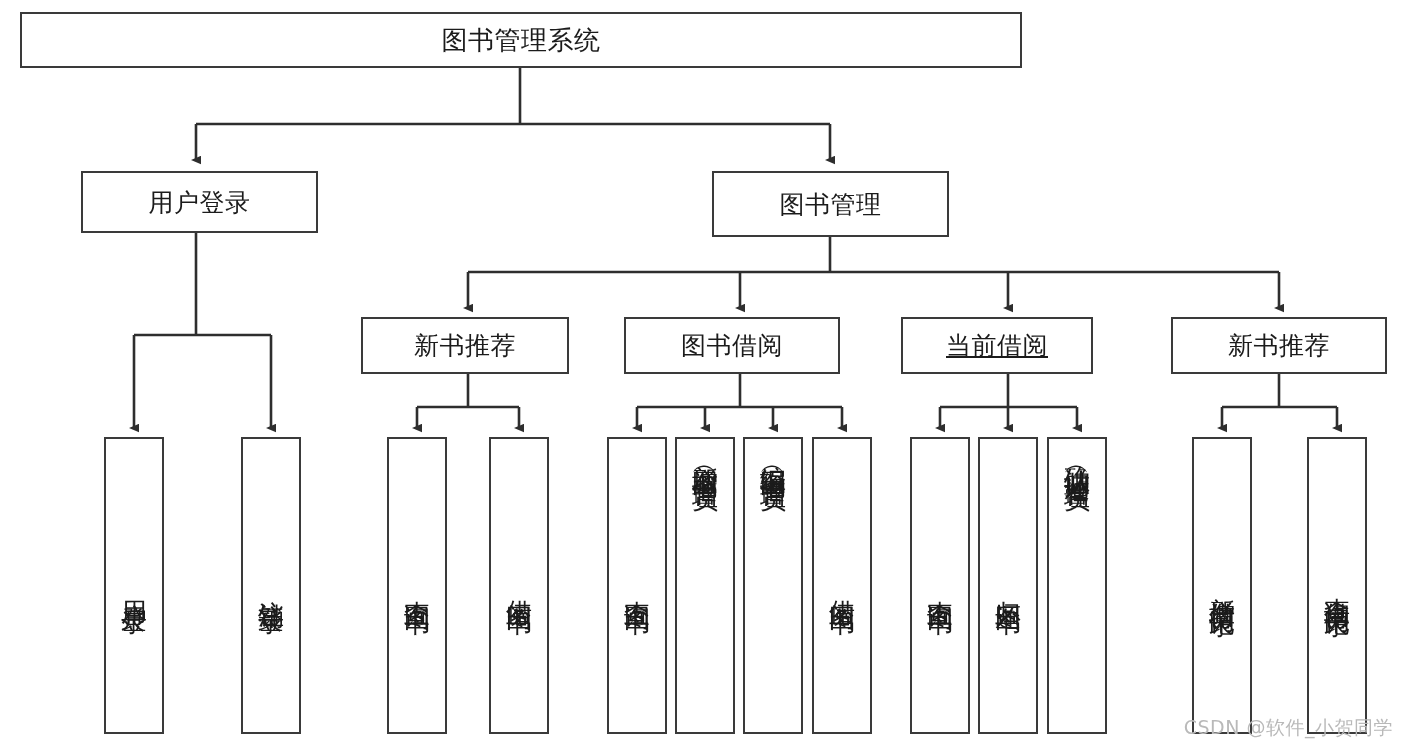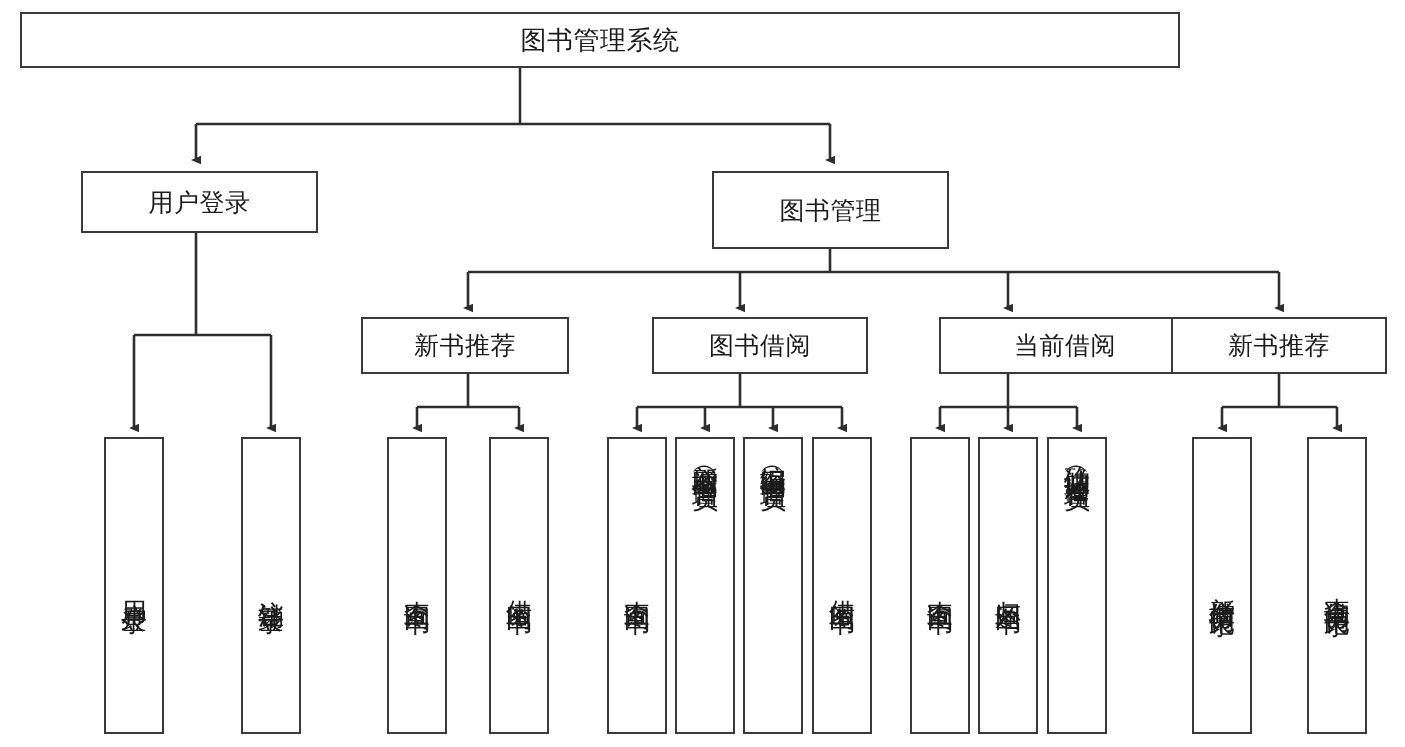--- a/index.html
+++ b/index.html
@@ -123,38 +123,38 @@
       <path d="M1008,407 L1008,428" marker-end="url(#arrow)"></path>
       <path d="M1077,407 L1077,428" marker-end="url(#arrow)"></path>
 
       <path d="M1279,374 L1279,407"></path>
       <path d="M1222,407 L1337,407"></path>
       <path d="M1222,407 L1222,428" marker-end="url(#arrow)"></path>
       <path d="M1337,407 L1337,428" marker-end="url(#arrow)"></path>
     </g>
   </svg>
 
-  <div class="node h root" style="left:20px; top:12px; width:1160px; height:56px;justify-content:center;">
+  <div class="node h root" style="left:20px; top:12px; width:1002px; height:56px;justify-content:center;">
     <span class="label">图书管理系统</span>
   </div>
 
   <div class="node h" style="left:81px; top:171px; width:237px; height:62px;">
     <span class="label">用户登录</span>
   </div>
-  <div class="node h" style="left:712px; top:171px; width:237px; height:78px;">
+  <div class="node h" style="left:712px; top:171px; width:237px; height:66px;">
     <span class="label">图书管理</span>
   </div>
 
   <div class="node h" style="left:361px; top:317px; width:208px; height:57px;">
     <span class="label">新书推荐</span>
   </div>
-  <div class="node h" style="left:652px; top:317px; width:216px; height:57px;">
+  <div class="node h" style="left:624px; top:317px; width:216px; height:57px;">
     <span class="label">图书借阅</span>
   </div>
-  <div class="node h" style="left:939px; top:317px; width:252px; height:57px;">
+  <div class="node h" style="left:901px; top:317px; width:192px; height:57px;text-decoration:underline;">
     <span class="label">当前借阅</span>
   </div>
   <div class="node h" style="left:1171px; top:317px; width:216px; height:57px;">
     <span class="label">新书推荐</span>
   </div>
 
   <div class="node v" style="left:104px; top:437px; width:60px; height:297px;">
     <span class="label">用户登录</span>
   </div>
   <div class="node v" style="left:241px; top:437px; width:60px; height:297px;">
@@ -191,14 +191,15 @@
     <span class="label">确认归还（管理员）</span>
   </div>
 
   <div class="node v" style="left:1192px; top:437px; width:60px; height:297px;">
     <span class="label">新增借阅记录</span>
   </div>
   <div class="node v" style="left:1307px; top:437px; width:60px; height:297px;">
     <span class="label">查询借阅记录</span>
   </div>
 
+  <div class="watermark">CSDN @软件_小贺同学</div>
 
 </div>
 
 </body></html>

